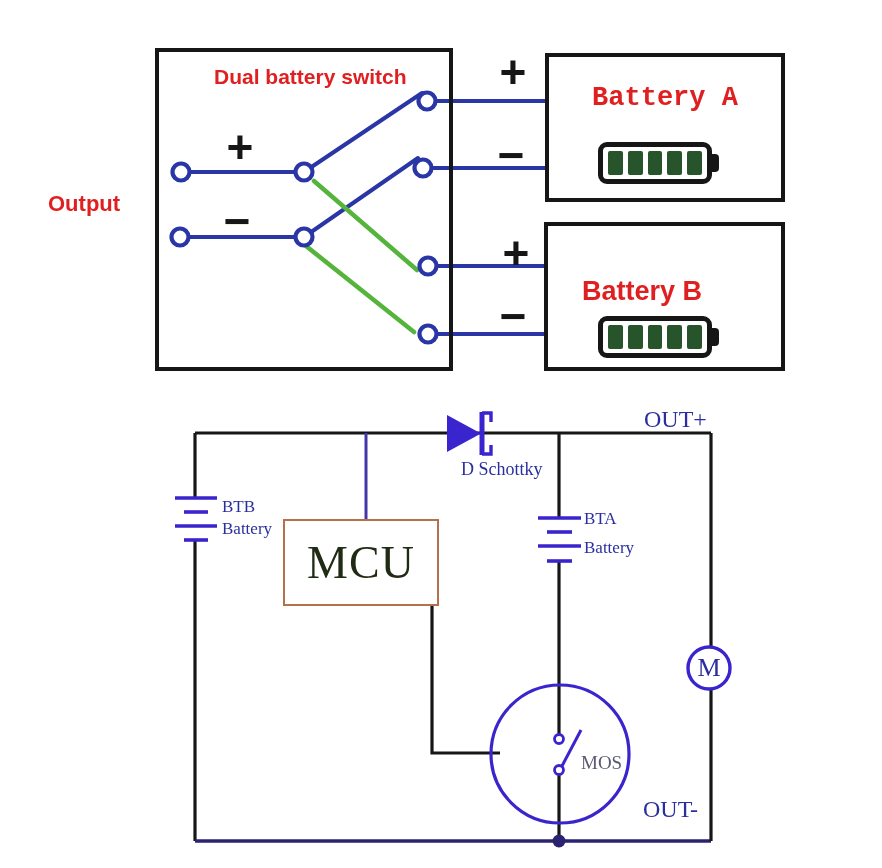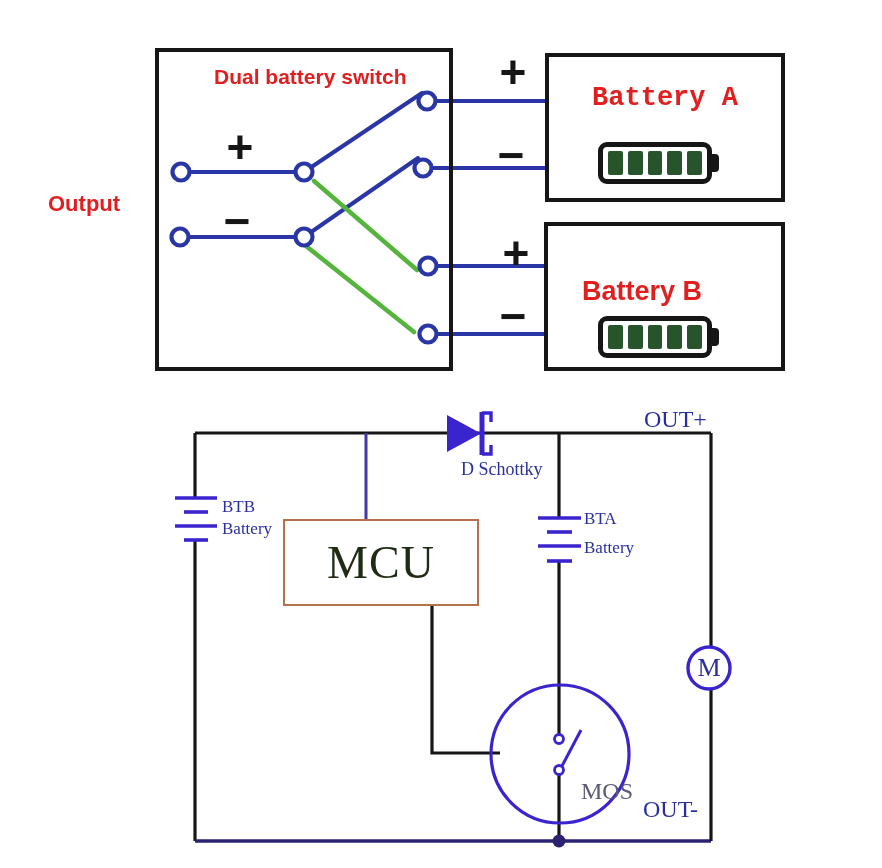--- a/index.html
+++ b/index.html
@@ -18,21 +18,21 @@
   .output{font-size:22px;}
   .bat-label{font-size:27px;text-align:center;}
   
   .sign{color:var(--c-black);font-weight:bold;font-size:46px;line-height:1;
         transform:translate(-50%,-50%);}
   
   .ser{font-family:"Liberation Serif",serif;color:var(--c-navy-text);}
   .s17{font-size:17px;}
   .s18{font-size:18px;}
   .s20{font-size:24px;}
-  .mos-label{font-family:"Liberation Serif",serif;font-size:24px;color:var(--c-mos-text);margin-top:26px;}
+  .mos-label{font-family:"Liberation Serif",serif;font-size:19px;color:var(--c-mos-text);}
   .m-label{font-family:"Liberation Serif",serif;font-size:26px;color:var(--c-navy-text);
            width:30px;height:32px;line-height:32px;text-align:center;}
   
   .bat-icon{position:absolute;width:114px;height:42px;border:5px solid var(--c-black);
             border-radius:9px;background:#fff;box-sizing:border-box;
             display:flex;align-items:center;justify-content:center;gap:5px;padding:0 5px;}
   .bat-icon .cell{width:15px;height:24px;background:var(--c-cell-green);border-radius:2px;}
   .bat-icon .nub{position:absolute;right:-12px;top:50%;transform:translateY(-50%);
                  width:9px;height:18px;background:var(--c-black);border-radius:0 4px 4px 0;}
   
@@ -154,21 +154,21 @@
   </div>
   <div class="bat-icon" style="left:598px;top:316px;">
     <div class="cell"></div>
       <div class="cell"></div>
     <div class="cell"></div>
       <div class="cell"></div>
     <div class="cell"></div>
     <div class="nub"></div>
   </div>
 
-  <div class="mcu-box" style="left:283px;top:519px;width:196px;height:87px;">
+  <div class="mcu-box" style="left:283px;top:519px;width:156px;height:87px;">
     <span class="mcu-text">MCU</span>
   </div>
 
   <div class="abs ser s17" style="left:222px;top:497px;">BTB</div>
   <div class="abs ser s17" style="left:222px;top:519px;">Battery</div>
 
   <div class="abs ser s17" style="left:584px;top:509px;">BTA</div>
   <div class="abs ser s17" style="left:584px;top:538px;">Battery</div>
 
   <div class="abs ser s18" style="left:461px;top:459px;">D Schottky</div>

